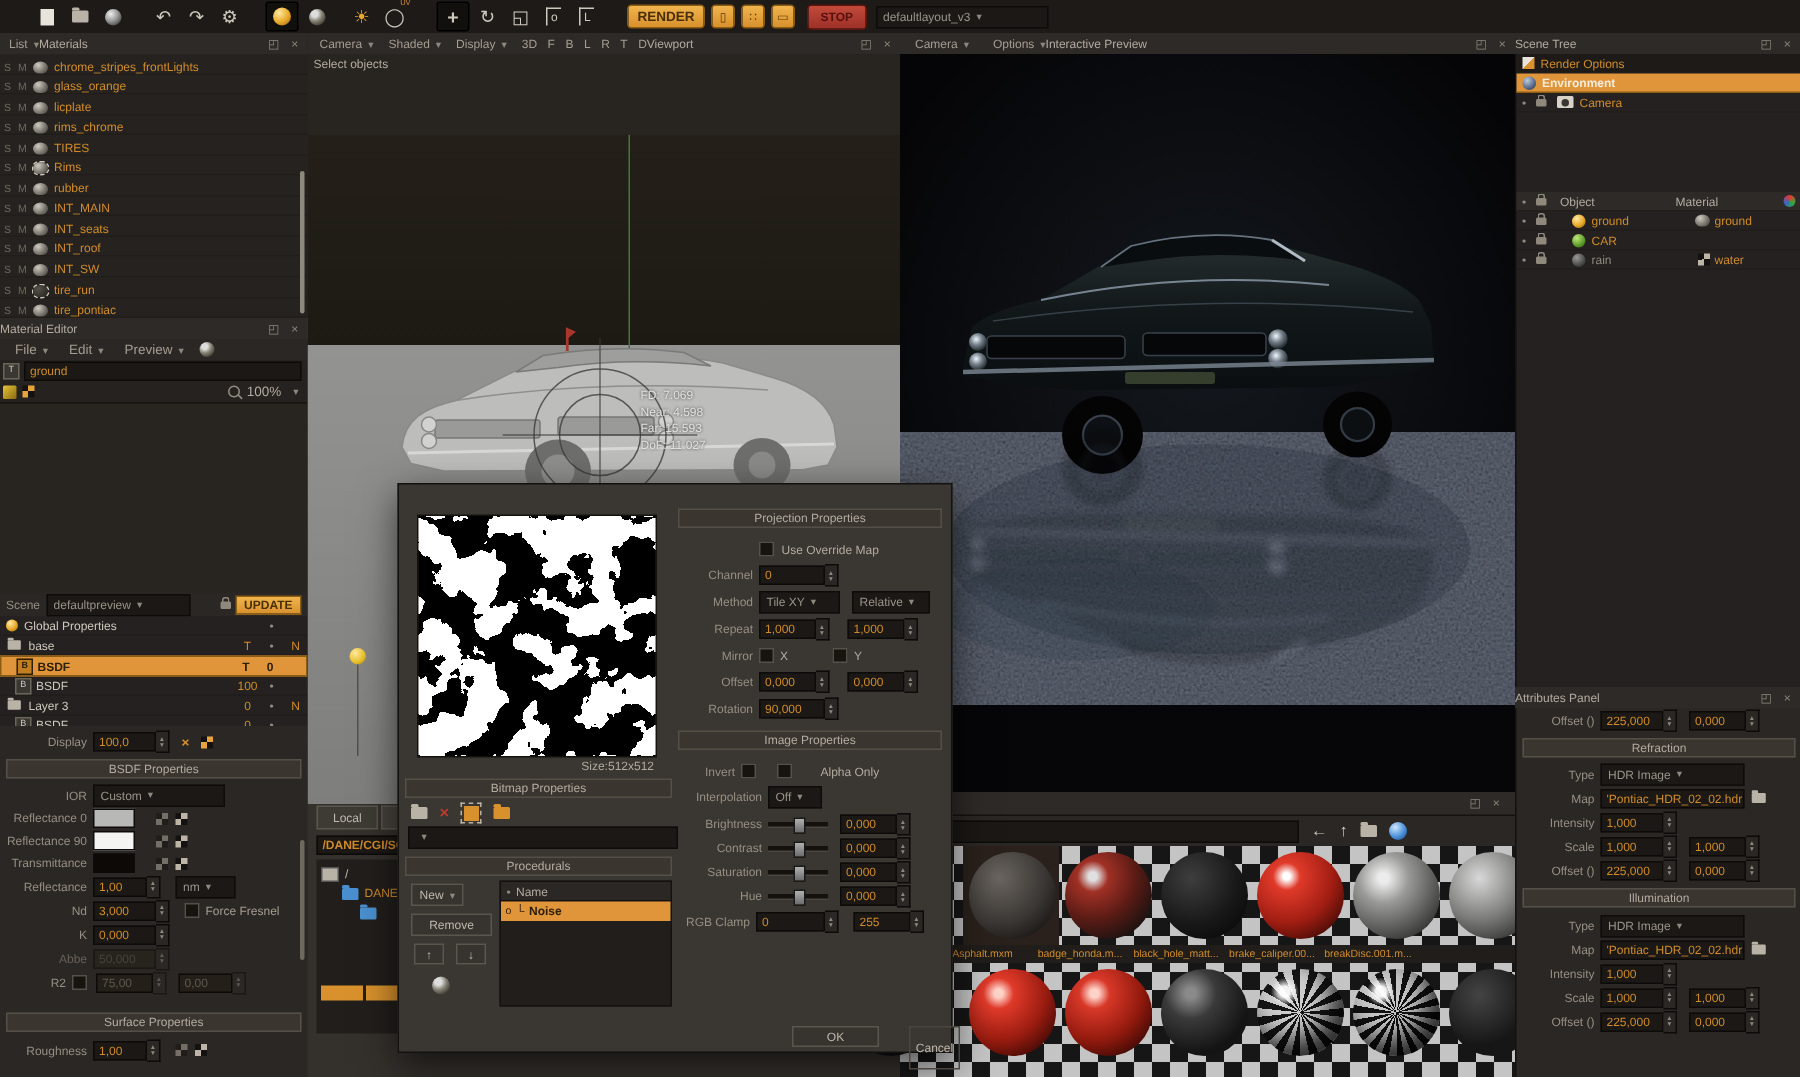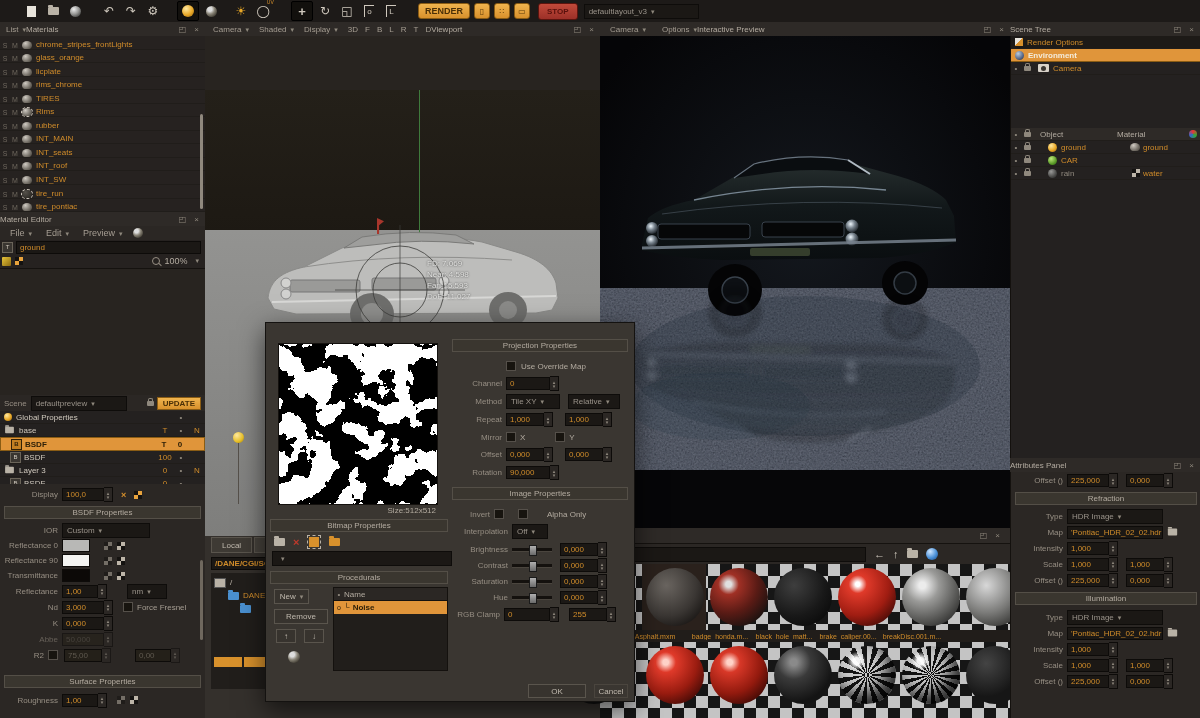--- a/index.html
+++ b/index.html
@@ -392,21 +392,21 @@
       <span class="checker8" style="margin-left:14px;opacity:.5"></span>
         <span class="checker8" style="margin-left:5px"></span>
     </div>
     <div class="row" style="height:16px">
       <span class="lbl" style="width:58px">Reflectance</span>
       <span class="val" style="width:28px">1,00</span>
         <span class="sp">
           <span>▴</span>
           <span>▾</span>
         </span>
-      <span class="dd" style="width:30px;margin-left:20px">
+      <span class="dd" style="width:30px;margin-left:10px">
           <span>nm</span>
           <span class="caret">▾</span>
         </span>
     </div>
     <div class="row" style="height:16px">
       <span class="lbl" style="width:58px">Nd</span>
       <span class="val" style="width:34px">3,000</span>
         <span class="sp">
           <span>▴</span>
           <span>▾</span>
@@ -431,41 +431,42 @@
         </span>
     </div>
     <div class="row" style="height:16px">
       <span class="lbl" style="width:44px">R2</span>
       <span class="cb"></span>
       <span class="val dis" style="width:30px;margin-left:6px">75,00</span>
         <span class="sp" style="opacity:.5">
           <span>▴</span>
           <span>▾</span>
         </span>
-      <span class="val dis" style="width:28px;margin-left:24px">0,00</span>
+      <span class="val dis" style="width:28px;margin-left:8px">0,00</span>
         <span class="sp" style="opacity:.5">
           <span>▴</span>
           <span>▾</span>
         </span>
     </div>
     <div class="sechdr" style="margin:12px 4px 4px">Surface Properties</div>
     <div class="row" style="height:16px">
       <span class="lbl" style="width:58px">Roughness</span>
       <span class="val" style="width:28px">1,00</span>
         <span class="sp">
           <span>▴</span>
           <span>▾</span>
         </span>
       <span class="checker8" style="margin-left:10px;opacity:.5"></span>
         <span class="checker8" style="margin-left:5px"></span>
     </div>
     <div class="abs" style="right:2px;top:76px;width:3px;height:80px;background:#6f685e;border-radius:2px"></div>
   </div>
 
   <div class="abs" style="left:205px;top:36px;width:395px;height:500px;background:#282420;overflow:hidden">
+    <div style="height:10px;padding:2px 4px;color:#b3aba0;font-size:8px">Select objects</div>
     <div class="abs" style="left:0;top:54px;width:395px;height:446px;background:linear-gradient(#242019,#18140f 55%)">
       <div class="abs" style="left:0;top:140px;width:395px;height:306px;background:linear-gradient(#939391,#7e7e7c)"></div>
 
       <div class="abs" style="left:214px;top:0;width:1px;height:145px;background:#3f7a3c"></div>
 
       <div class="abs" style="left:172px;top:128px;width:7px;height:16px;background:#a8362c;clip-path:polygon(0 0,100% 20%,30% 45%,30% 100%,0 100%)"></div>
 
       <svg class="abs" style="left:55px;top:120px" width="300" height="130" viewBox="0 0 300 130">
         <path d="M8,88 C10,70 22,62 44,57 L82,38 C122,26 180,24 222,32 L256,42 C280,49 292,60 296,73 L298,88 L292,100 L276,103 L36,104 L14,99 Z" fill="#bdbdbb" stroke="#8a8a88" stroke-width="1"></path>
         <path d="M84,38 L102,27 Q150,19 196,25 L214,34 Q160,28 112,35 Z" fill="#9e9e9c" stroke="#7a7a78" stroke-width="1"></path>
@@ -987,18 +988,18 @@
         </span>
       <span class="val" style="width:30px;margin-left:10px">255</span>
         <span class="sp">
           <span>▴</span>
           <span>▾</span>
         </span>
     </div>
     <button class="abs btn" style="left:262px;top:361px;width:58px;height:14px">
         <span>OK</span>
       </button>
-    <button class="abs btn" style="left:328px;top:361px;width:34px;height:14px;background:transparent;border-color:#4a453e">
+    <button class="abs btn" style="left:340px;top:361px;width:34px;height:29px;background:transparent;border-color:#4a453e">
         <span>Cancel</span>
       </button>
   </div>
 
 </div>
 
 </body></html>

